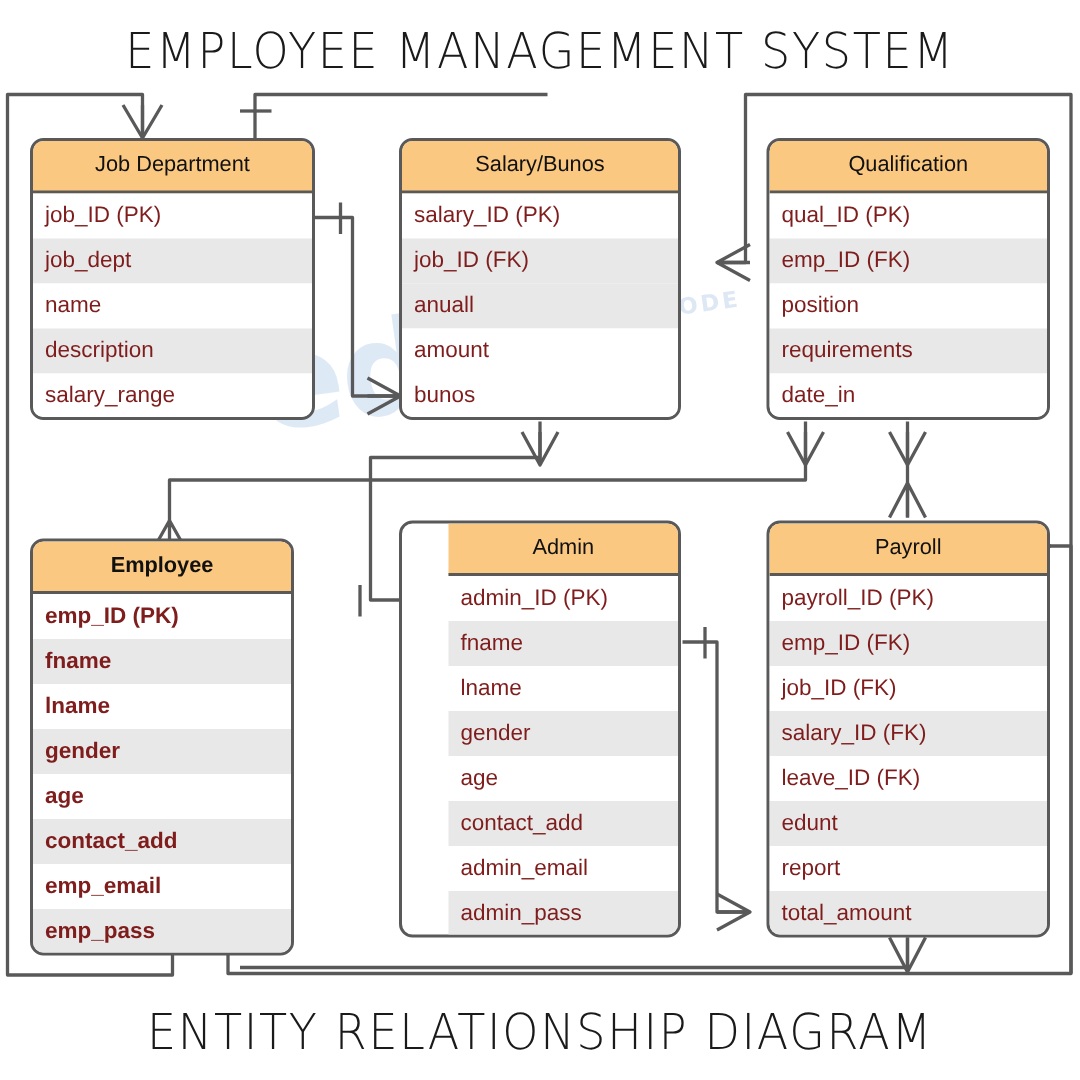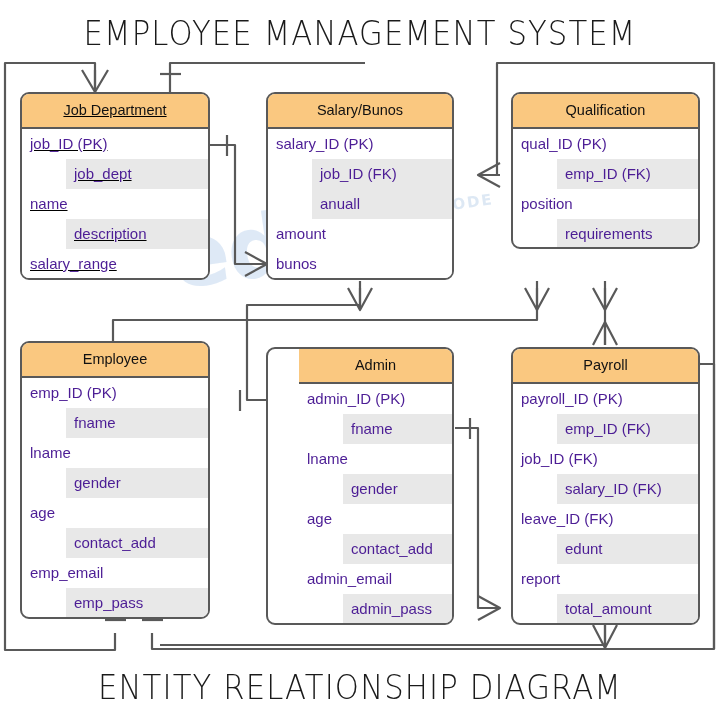--- a/index.html
+++ b/index.html
@@ -42,26 +42,26 @@
     color:#111;
     line-height:33px;
     height:33px;
     font-family:"Liberation Sans", sans-serif;
   }
   .attr{
     height:30px;
     line-height:30px;
     padding-left:8px;
     font-size:15px;
-    color:#4c1d95;
+    color:#7f1d1d;
     box-sizing:border-box;
     white-space:nowrap;
   }
   .attr.odd{background:#ffffff;}
-  .attr.even{background:#e8e8e8;margin-left:44px;}
+  .attr.even{background:#e8e8e8;}
 
   
   .wm{
     position:absolute;
     z-index:1;
     color:#d9e6f5;
     font-family:"DejaVu Sans", sans-serif;
     font-weight:700;
     pointer-events:none;
     user-select:none;
@@ -131,48 +131,48 @@
 
     <path d="M455,428 L478,428 L478,608 L500,608"></path>
     <line x1="470" y1="418" x2="470" y2="439"></line>
     <path class="foot" d="M478,596 L500,608 L478,620 M478,608 L500,608"></path>
 
     <path d="M605,625 L605,645 L160,645"></path>
     <path class="foot" d="M593,625 L605,648 L617,625 M605,625 L605,648"></path>
 
   </svg>
 
-  <div class="entity" id="e0" style="left:20px;top:92px;width:190px;height:188px;text-decoration:underline;">
+  <div class="entity" id="e0" style="left:20px;top:92px;width:190px;height:188px;">
     <div class="entity-header">Job Department</div>
     <div class="attr odd">job_ID (PK)</div>
     <div class="attr even">job_dept</div>
     <div class="attr odd">name</div>
     <div class="attr even">description</div>
     <div class="attr odd">salary_range</div>
   </div>
 
   <div class="entity" id="e1" style="left:266px;top:92px;width:188px;height:188px;">
     <div class="entity-header">Salary/Bunos</div>
     <div class="attr odd">salary_ID (PK)</div>
     <div class="attr even">job_ID (FK)</div>
     <div class="attr even">anuall</div>
     <div class="attr odd">amount</div>
     <div class="attr odd">bunos</div>
   </div>
 
-  <div class="entity" id="e2" style="left:511px;top:92px;width:189px;height:157px;">
+  <div class="entity" id="e2" style="left:511px;top:92px;width:189px;height:188px;">
     <div class="entity-header">Qualification</div>
     <div class="attr odd">qual_ID (PK)</div>
     <div class="attr even">emp_ID (FK)</div>
     <div class="attr odd">position</div>
     <div class="attr even">requirements</div>
     <div class="attr odd">date_in</div>
   </div>
 
-  <div class="entity" id="e3" style="left:20px;top:341px;width:190px;height:278px;">
+  <div class="entity" id="e3" style="left:20px;top:359px;width:176px;height:278px;font-weight:bold;">
     <div class="entity-header">Employee</div>
     <div class="attr odd">emp_ID (PK)</div>
     <div class="attr even">fname</div>
     <div class="attr odd">lname</div>
     <div class="attr even">gender</div>
     <div class="attr odd">age</div>
     <div class="attr even">contact_add</div>
     <div class="attr odd">emp_email</div>
     <div class="attr even">emp_pass</div>
   </div>

